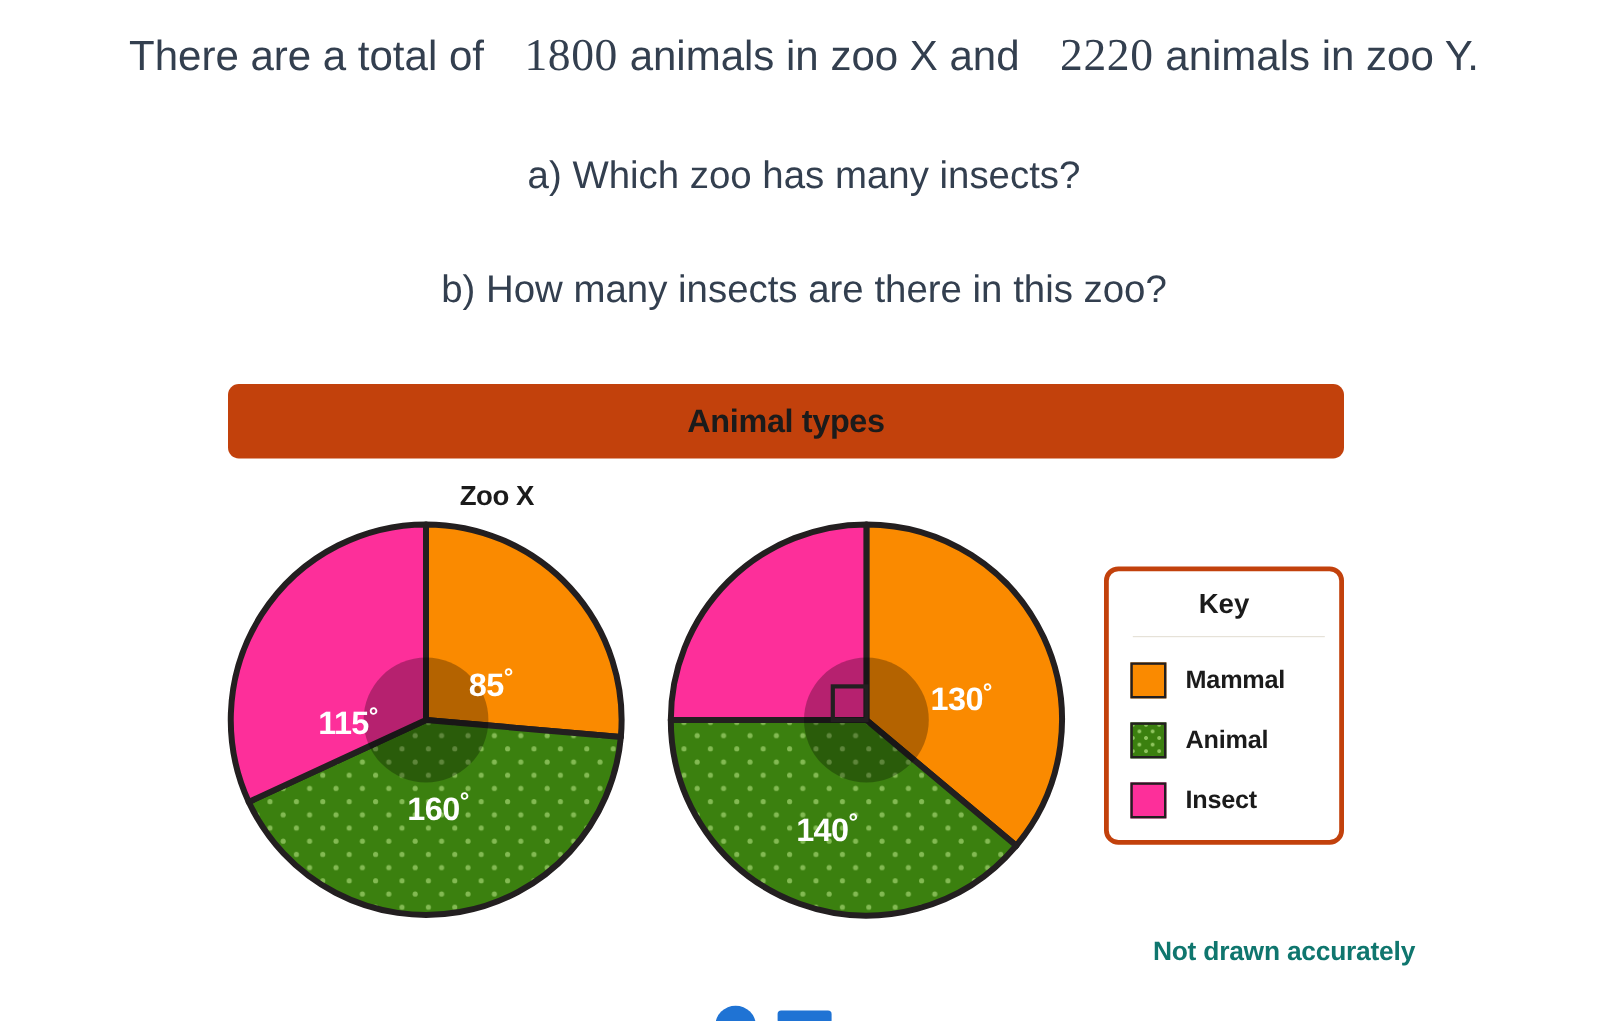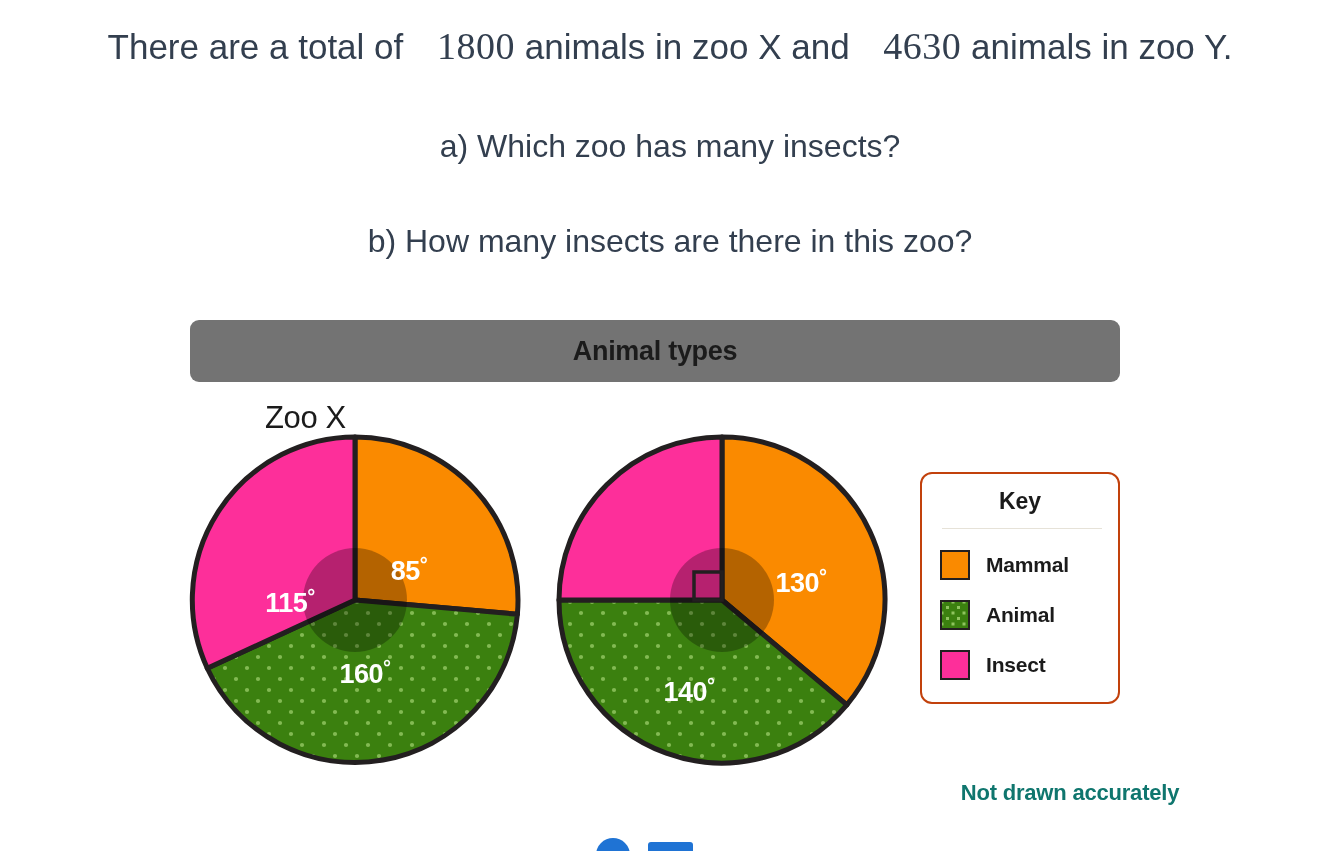--- a/index.html
+++ b/index.html
@@ -69,41 +69,41 @@
     top: 300px;
     width: 1340px;
     height: 551px;
   }
   .chart-title-banner {
     position: absolute;
     left: 190px;
     top: 20px;
     width: 930px;
     height: 62px;
-    background: #737373;
+    background: #c2410c;
     border-radius: 9px;
     display: flex;
     align-items: center;
     justify-content: center;
   }
   .chart-title-banner span {
     font-family: "Liberation Sans", sans-serif;
     font-weight: bold;
     font-size: 27px;
     color: #1b1b1b;
     letter-spacing: -0.3px;
   }
 
   .pie-label {
     position: absolute;
     font-family: "Liberation Sans", sans-serif;
-    font-weight: normal;
-    font-size: 31px;
+    font-weight: bold;
+    font-size: 23px;
     color: #1b1b1b;
-    text-align: left;
+    text-align: right;
     letter-spacing: -0.4px;
     white-space: nowrap;
   }
   .pie-label-x { left: 265px; top: 100px; width: 180px; }
   .pie-label-y { left: 632px; top: 100px; width: 180px; }
 
   .pie-wrap { position: absolute; }
   .pie-x { left: 187px; top: 132px; width: 336px; height: 336px; }
   .pie-y { left: 554px; top: 132px; width: 336px; height: 336px; }
 
@@ -117,21 +117,21 @@
   .slice-text-deg { font-size: 20px; }
 
   
   .key-box {
     position: absolute;
     left: 920px;
     top: 172px;
     width: 200px;
     height: 232px;
     background: #ffffff;
-    border: 2px solid #c2410c;
+    border: 4px solid #c2410c;
     border-radius: 12px;
     box-sizing: border-box;
   }
   .key-title {
     position: absolute;
     left: 0;
     top: 14px;
     width: 100%;
     text-align: center;
     font-family: "Liberation Sans", sans-serif;
@@ -214,21 +214,21 @@
     height: 11px;
     border-radius: 3px;
     background: #1f73d4;
   }
 </style>
 </head>
 <body>
 
 <div class="question-block">
   <div class="q-line q-line-1">
-    <span>There are a total of </span><span class="mathnum">1800</span><span> animals in zoo X and </span><span class="mathnum">4630</span><span> animals in zoo Y.</span>
+    <span>There are a total of </span><span class="mathnum">1800</span><span> animals in zoo X and </span><span class="mathnum">2220</span><span> animals in zoo Y.</span>
   </div>
   <div class="q-line q-line-2">a) Which zoo has many insects?</div>
   <div class="q-line q-line-3">b) How many insects are there in this zoo?</div>
 </div>
 
 <div class="chart-area">
 
   <div class="chart-title-banner">
     <span>Animal types</span>
   </div>

